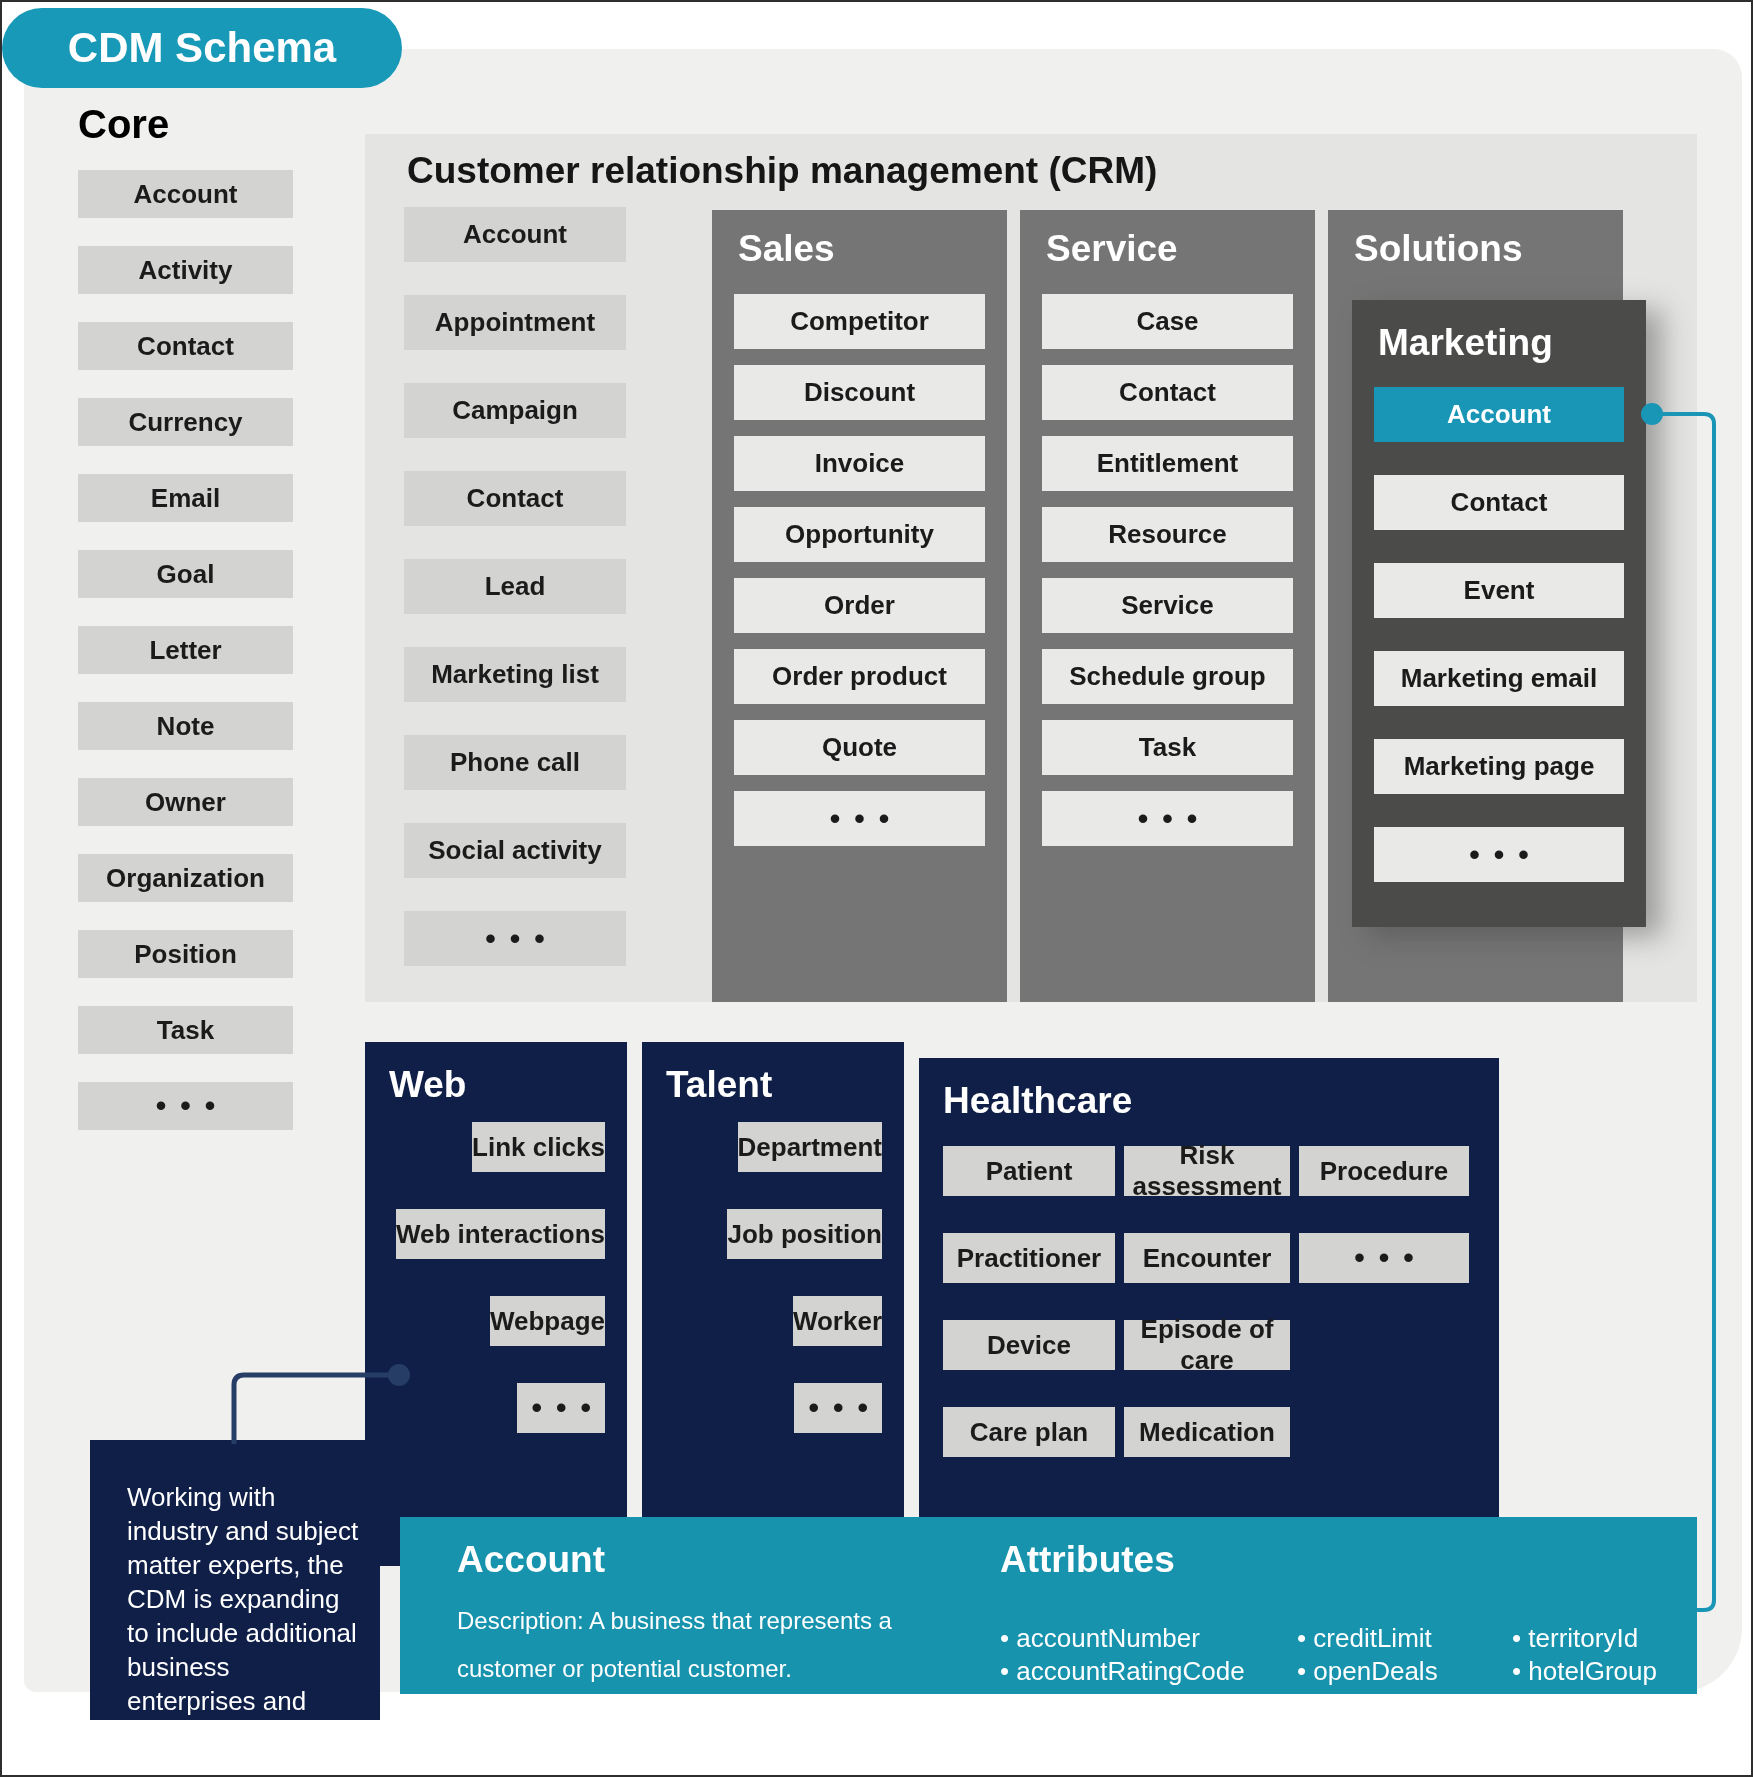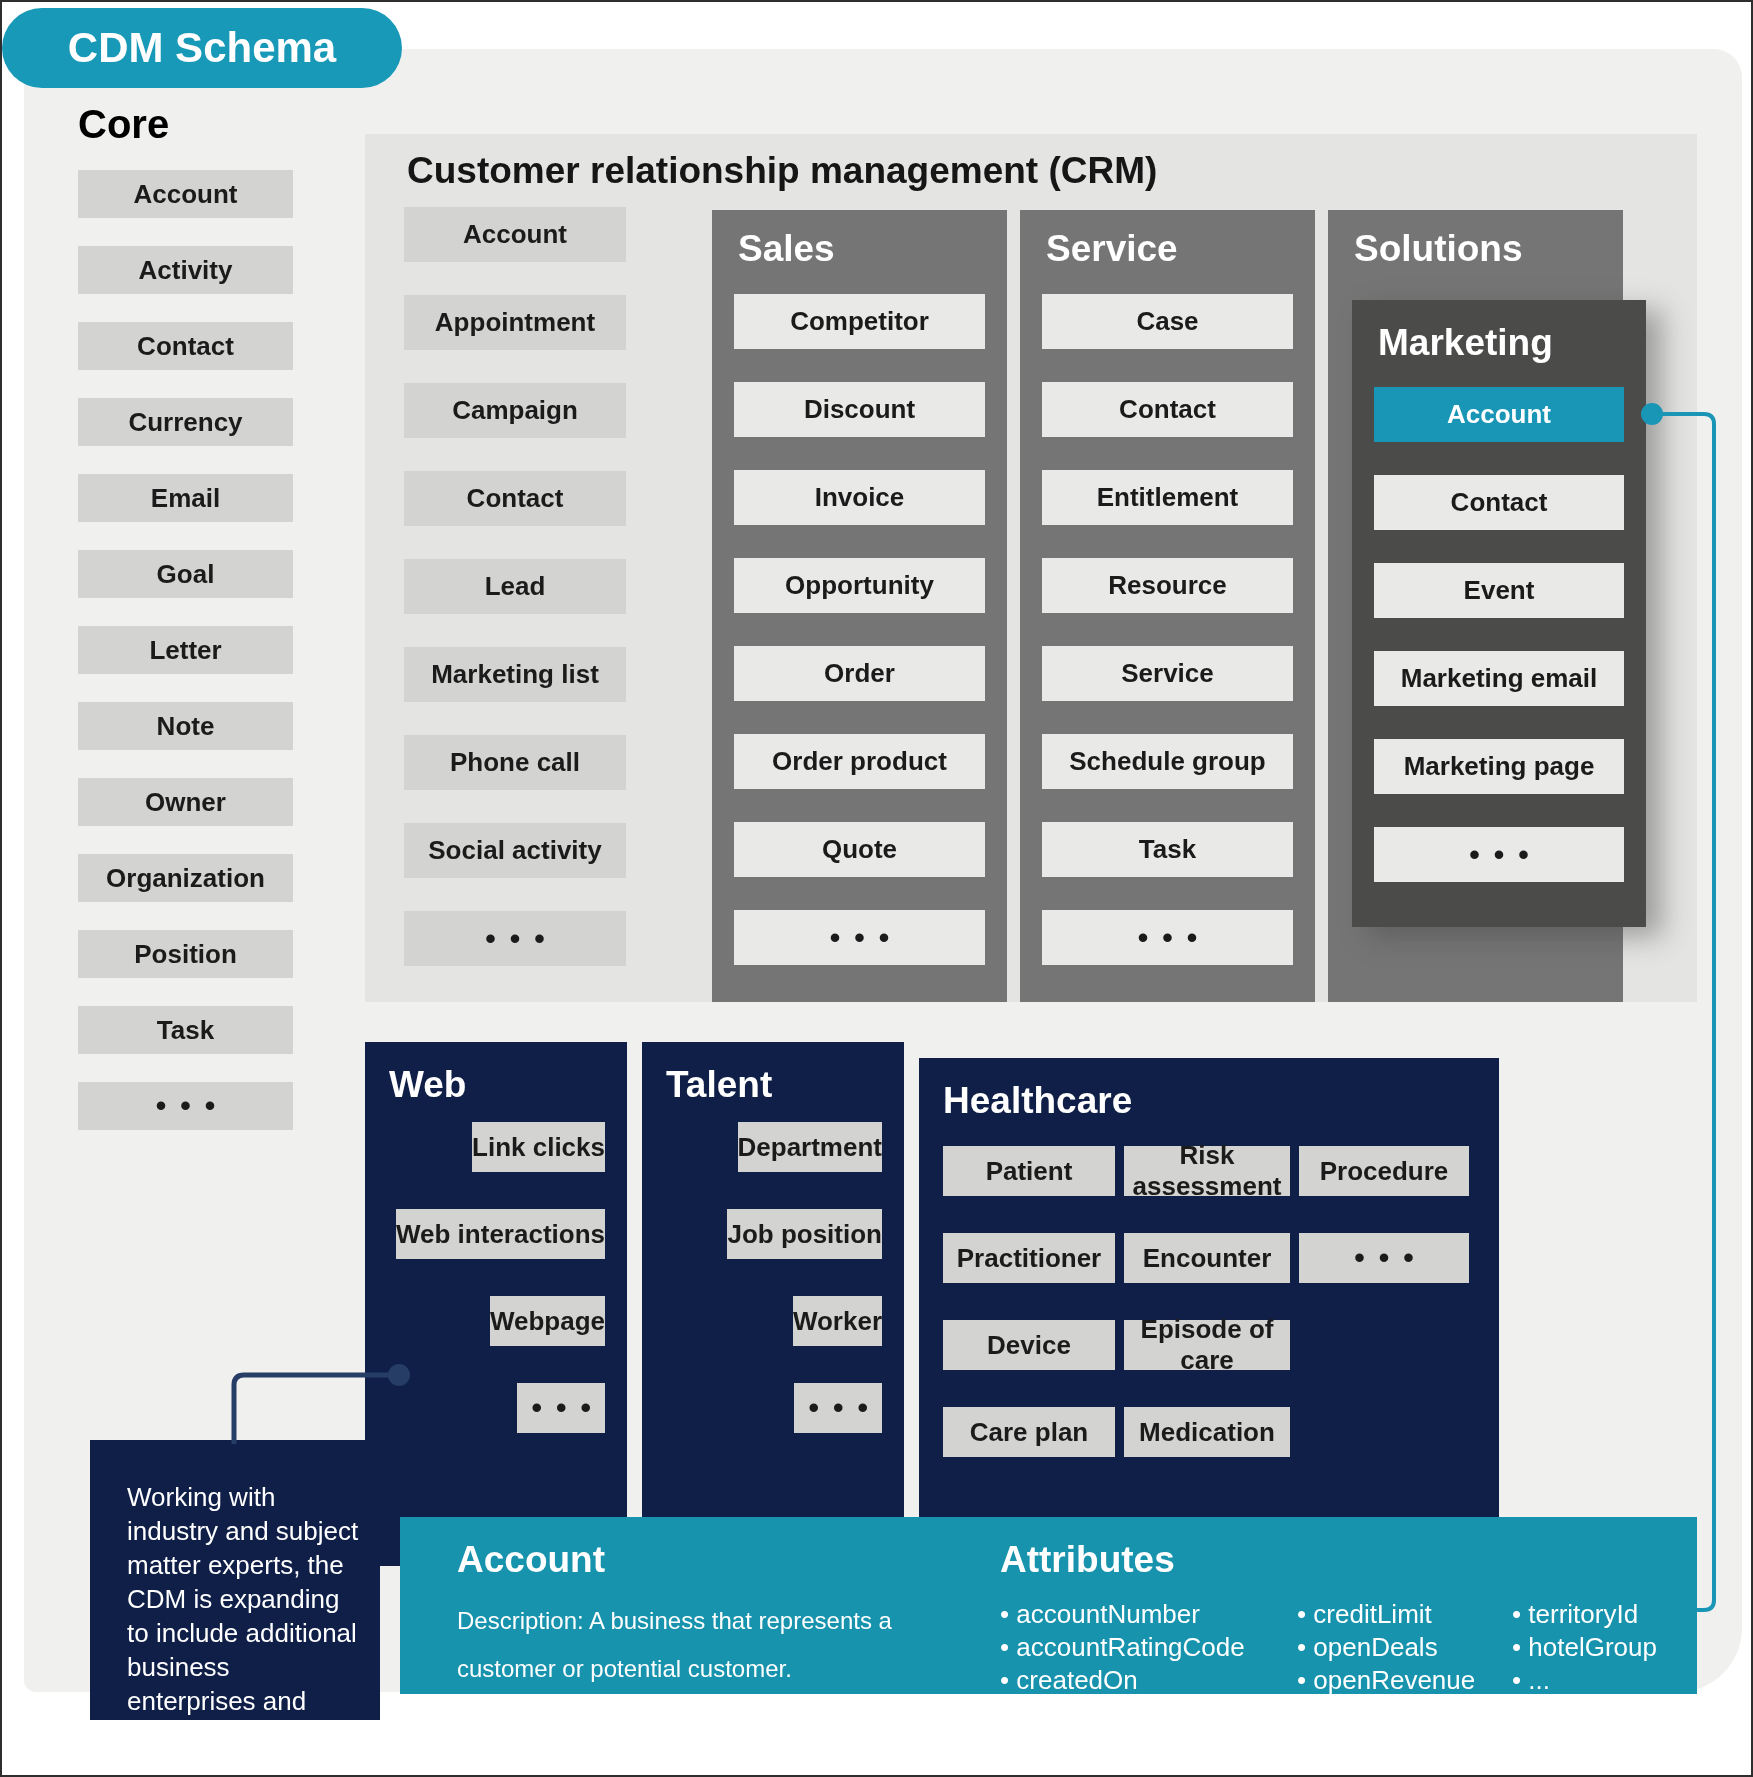--- a/index.html
+++ b/index.html
@@ -21,21 +21,21 @@
   .blank{visibility:hidden;}
 
   .crm{position:absolute;left:363px;top:132px;width:1332px;height:868px;background:var(--crmbg);}
   .crm-title{position:absolute;left:42px;top:16px;font-size:37px;font-weight:600;color:#161616;}
   .crm-base{position:absolute;left:39px;top:73px;width:222px;display:flex;flex-direction:column;gap:33px;}
   .crm-base .box{height:55px;}
 
   .darkcol{position:absolute;top:76px;width:295px;height:792px;background:var(--darkcol);}
   .darkcol.sales{left:347px;} .darkcol.service{left:655px;} .darkcol.solutions{left:963px;}
   .col-head{padding:18px 0 0 26px;font-size:37px;font-weight:600;color:#fff;}
-  .darkcol-list{position:absolute;left:22px;top:84px;width:251px;display:flex;flex-direction:column;gap:33px;}
+  .darkcol-list{position:absolute;left:22px;top:84px;width:251px;display:flex;flex-direction:column;gap:16px;}
   .darkcol-list .box{height:55px;background:var(--lightbox);}
 
   .marketing{position:absolute;left:987px;top:166px;width:294px;height:627px;background:var(--marketing);
     box-shadow:16px 10px 26px rgba(70,70,70,.45);}
   .marketing .col-head{padding:22px 0 0 26px;}
   .mkt-list{position:absolute;left:22px;top:87px;width:250px;display:flex;flex-direction:column;gap:33px;}
   .mkt-list .box{height:55px;background:var(--lightbox);}
   .mkt-list .box.highlight{background:var(--accent2);color:#fff;}
 
   .industry{position:absolute;top:1040px;height:524px;background:var(--navy);}
@@ -53,21 +53,21 @@
   .hc-row .box:nth-child(3){width:170px;}
 
   .note{position:absolute;left:88px;top:1438px;width:290px;height:280px;background:var(--navy);color:#fff;}
   .note-text{padding:40px 16px 0 37px;font-size:26px;line-height:34px;}
 
   .detail{position:absolute;left:398px;top:1515px;width:1297px;height:177px;background:var(--tealpanel);color:#fff;}
   .detail-title{position:absolute;left:57px;top:22px;font-size:37px;font-weight:600;}
   .detail-desc{position:absolute;left:57px;top:80px;width:530px;font-size:24px;line-height:48px;}
   .attrs-title{position:absolute;left:600px;top:22px;font-size:37px;font-weight:600;}
   .attr-cols{position:absolute;left:600px;top:82px;display:flex;}
-  .attr-col{display:flex;flex-direction:column;gap:2px;font-size:26px;line-height:31px;}
+  .attr-col{display:flex;flex-direction:column;gap:2px;font-size:26px;line-height:31px;margin-top:24px;}
   .attr-col:nth-child(1){width:297px;}
   .attr-col:nth-child(2){width:215px;}
   .attr-item::before{content:"• ";}
 
   .overlay{position:absolute;left:0;top:0;pointer-events:none;}
   .teal-line{stroke:var(--accent2);stroke-width:4;fill:none;}
   .teal-dot{fill:var(--accent2);}
   .navy-line{stroke:var(--connector);stroke-width:5;fill:none;}
   .navy-dot{fill:var(--connector);}
 </style>

